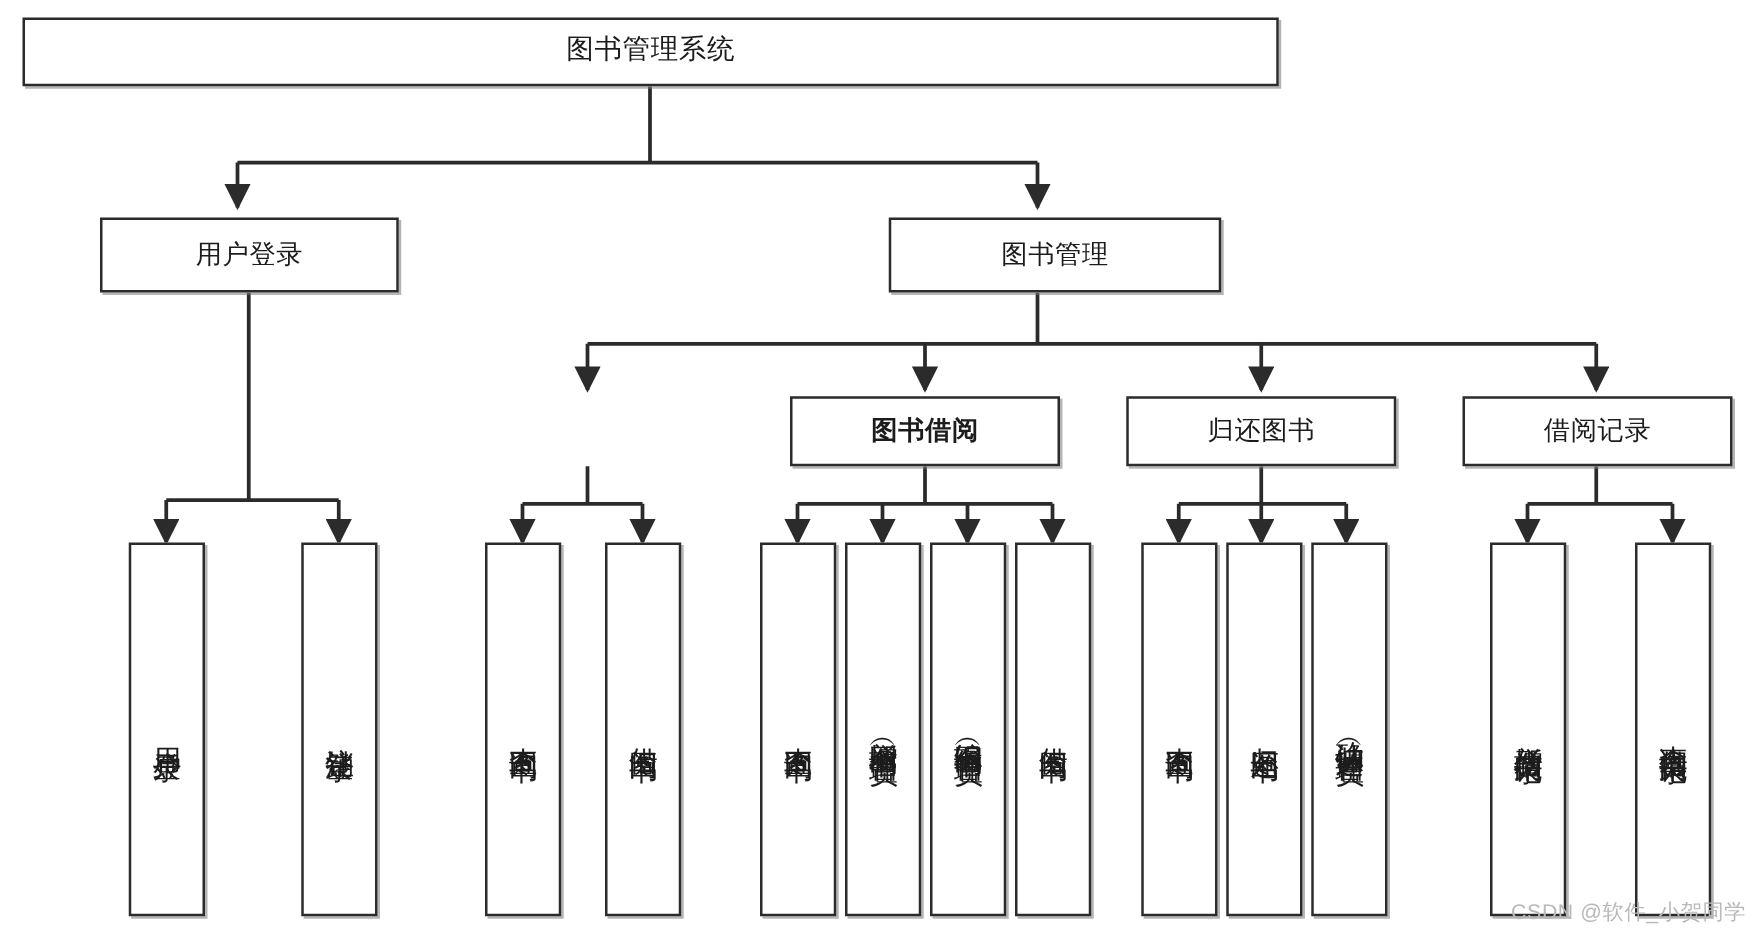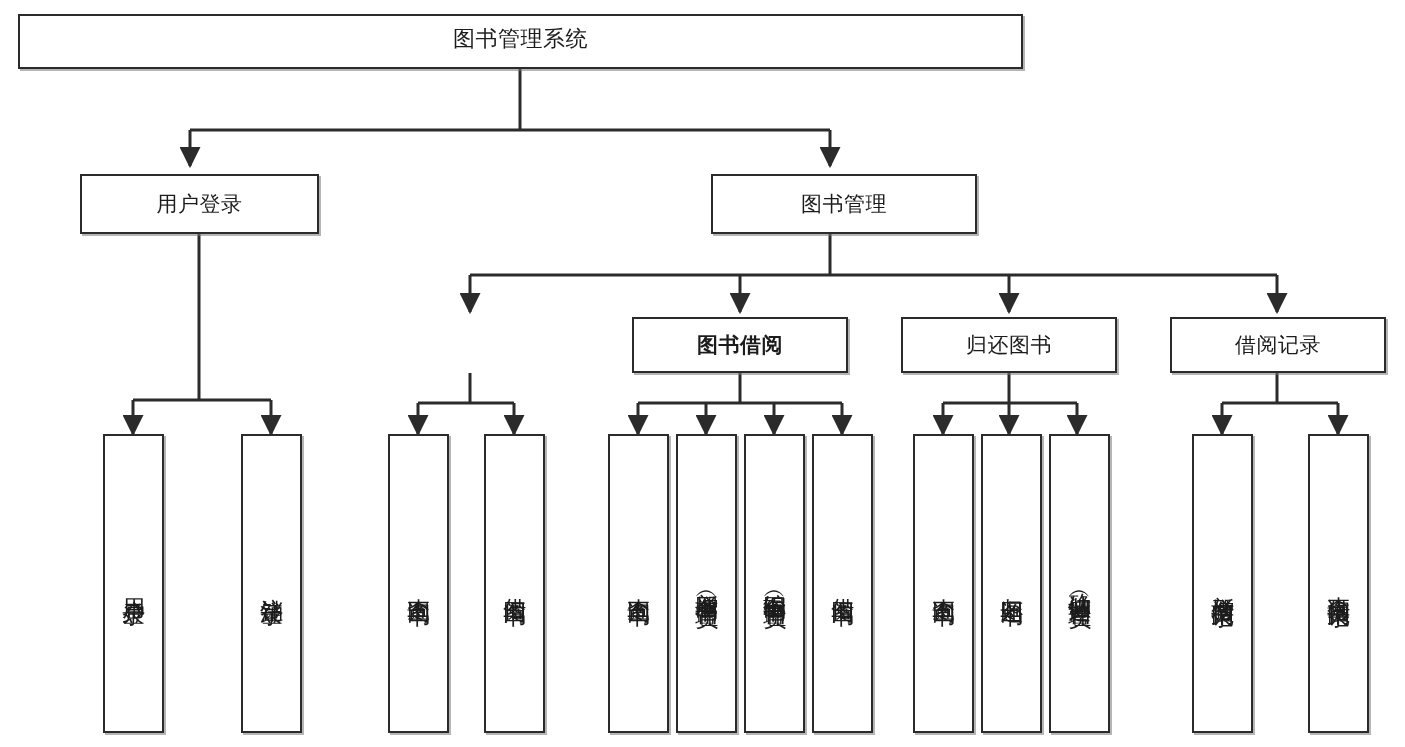--- a/index.html
+++ b/index.html
@@ -181,14 +181,15 @@
     <span class="label-v">确认归还（管理员）</span>
   </div>
 
   <div class="node leaf" style="left:1192px; top:434px; width:61px; height:299px;">
     <span class="label-v">新增借阅记录</span>
   </div>
   <div class="node leaf" style="left:1308px; top:434px; width:61px; height:299px;">
     <span class="label-v">查询借阅记录</span>
   </div>
 
+  <div class="watermark">CSDN @软件_小贺同学</div>
 
 </div>
 
 </body></html>

